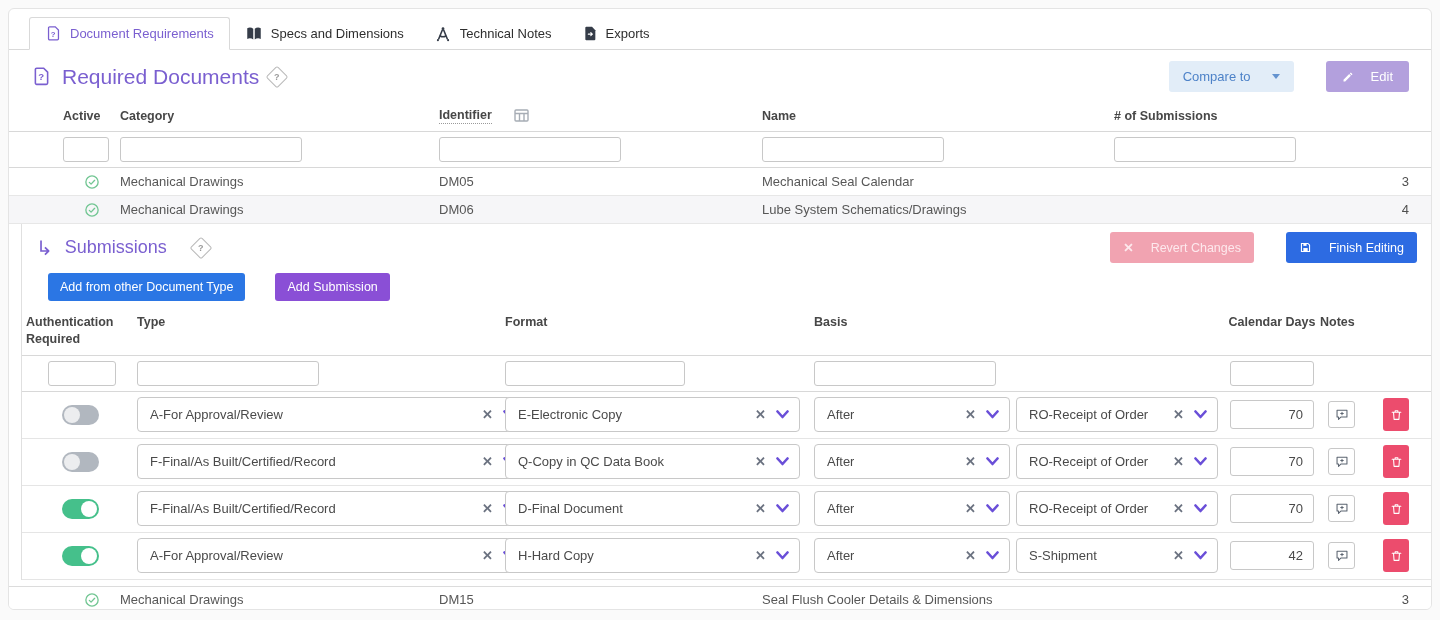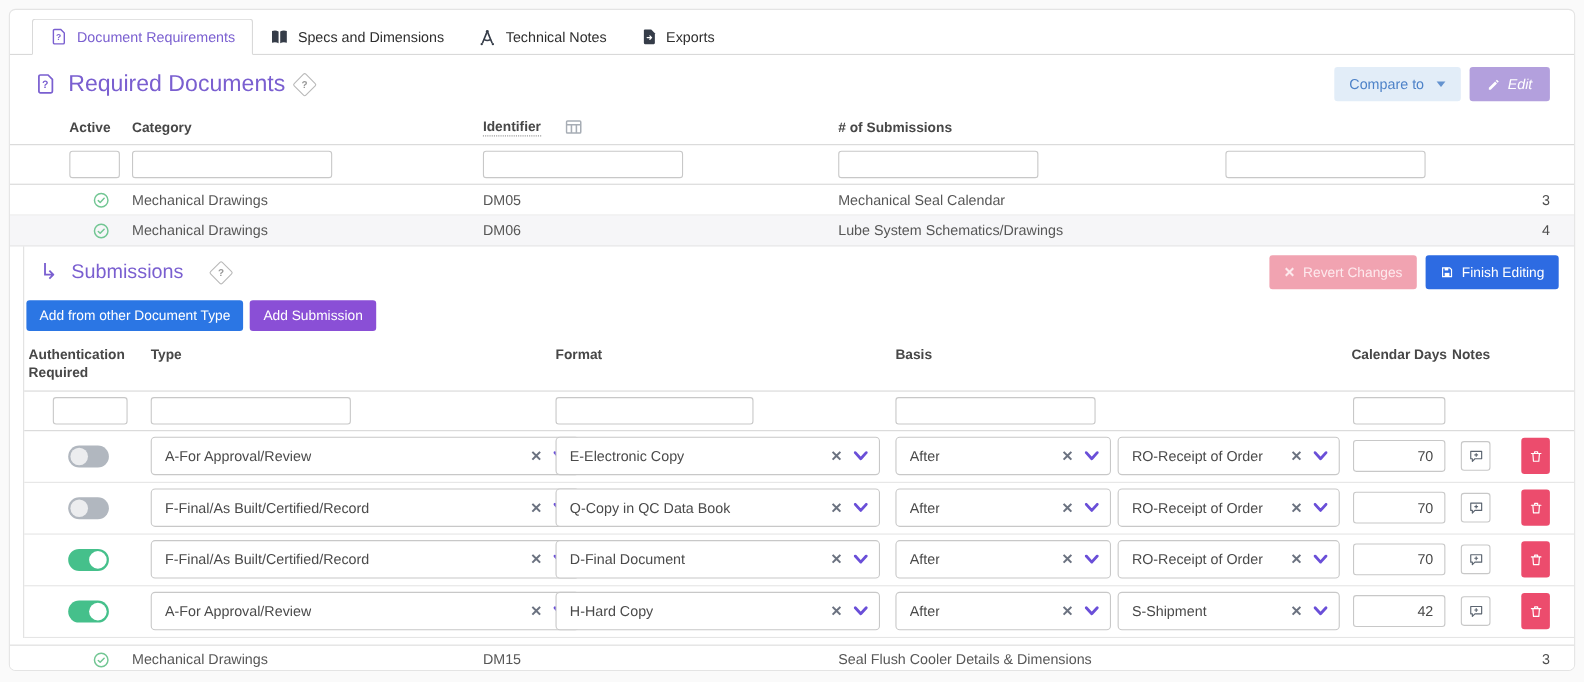--- a/index.html
+++ b/index.html
@@ -13,25 +13,25 @@
   .tab { height: 33px; display: inline-flex; align-items: center; gap: 8px; padding: 0 15px;
     font-size: 13px; color: #2e2e2e; cursor: pointer; margin-bottom: -1px; background: transparent; border: none; }
   .tab.active { background: #fff; border: 1px solid #d9d9d9; border-bottom: 1px solid #fff;
     border-radius: 3px 3px 0 0; color: var(--accent-purple, #7a5fd0); }
 
   
   .section-head { display: flex; align-items: center; justify-content: space-between; padding: 11px 22px 8px 22px; }
   .page-title { display: flex; align-items: center; gap: 10px; font-size: 21px; color: var(--accent-purple, #7a5fd0); }
   .head-actions { display: flex; gap: 8px; }
   .btn { border: none; border-radius: 3px; font-size: 13px; font-family: inherit;
-    display: inline-flex; align-items: center; gap: 7px; cursor: pointer; white-space: nowrap; }
+    display: inline-flex; align-items: center; gap: 17px; cursor: pointer; white-space: nowrap; margin-left: 24px; }
   .btn-compare { background: var(--compare-bg, #e2edf8); color: var(--compare-text, #4d82c8); padding: 8px 14px; }
   .caret-down { width: 0; height: 0; border-left: 4px solid transparent; border-right: 4px solid transparent;
     border-top: 5px solid currentColor; display: inline-block; margin-left: 4px; opacity: .85; }
-  .btn-edit { background: var(--edit-bg, #b3a0dd); color: #fff; padding: 8px 16px; font-style: italic; }
+  .btn-edit { background: var(--edit-bg, #b3a0dd); color: #fff; padding: 8px 16px; }
 
   
   .doc-grid { display: grid; grid-template-columns: 54px 57px 319px 323px 352px 1fr; align-items: center; }
   .doc-header { height: 32px; border-bottom: 1px solid #d8d8d8; }
   .th { font-size: 12.5px; font-weight: 700; color: #474747; }
   .th-identifier-wrap { display: flex; align-items: center; gap: 22px; }
   .th-dotted { border-bottom: 1px dotted #9a9a9a; padding-bottom: 1px; }
   .filter-row { height: 36px; border-bottom: 1px solid #d8d8d8; }
   input.filter { height: 25px; width: 182px; border: 1px solid #c8c8c8; border-radius: 3px;
     padding: 0 8px; font-size: 12px; font-family: inherit; color: #444; background: #fff; }
@@ -176,20 +176,21 @@
       <div class="th">Category</div>
       <div class="th th-identifier-wrap">
         <span class="th-dotted">Identifier</span>
         <span class="ico">
           <svg width="15" height="13" viewBox="0 0 15 13" fill="none" stroke="#a7adb5" stroke-width="1.4">
               <rect x="1" y="1" width="13" height="11" rx="1"></rect>
               <path d="M1 4.5h13M5.5 4.5V12M10 4.5V12"></path>
             </svg>
         </span>
       </div>
+      <div class="th">Name</div>
       <div class="th"># of Submissions</div>
     </div>
     <div class="doc-grid filter-row">
       <div></div>
       <div><input class="filter small" style=""></div>
       <div><input class="filter" style=""></div>
       <div><input class="filter" style=""></div>
       <div><input class="filter" style=""></div>
       <div><input class="filter" style=""></div>
     </div>

